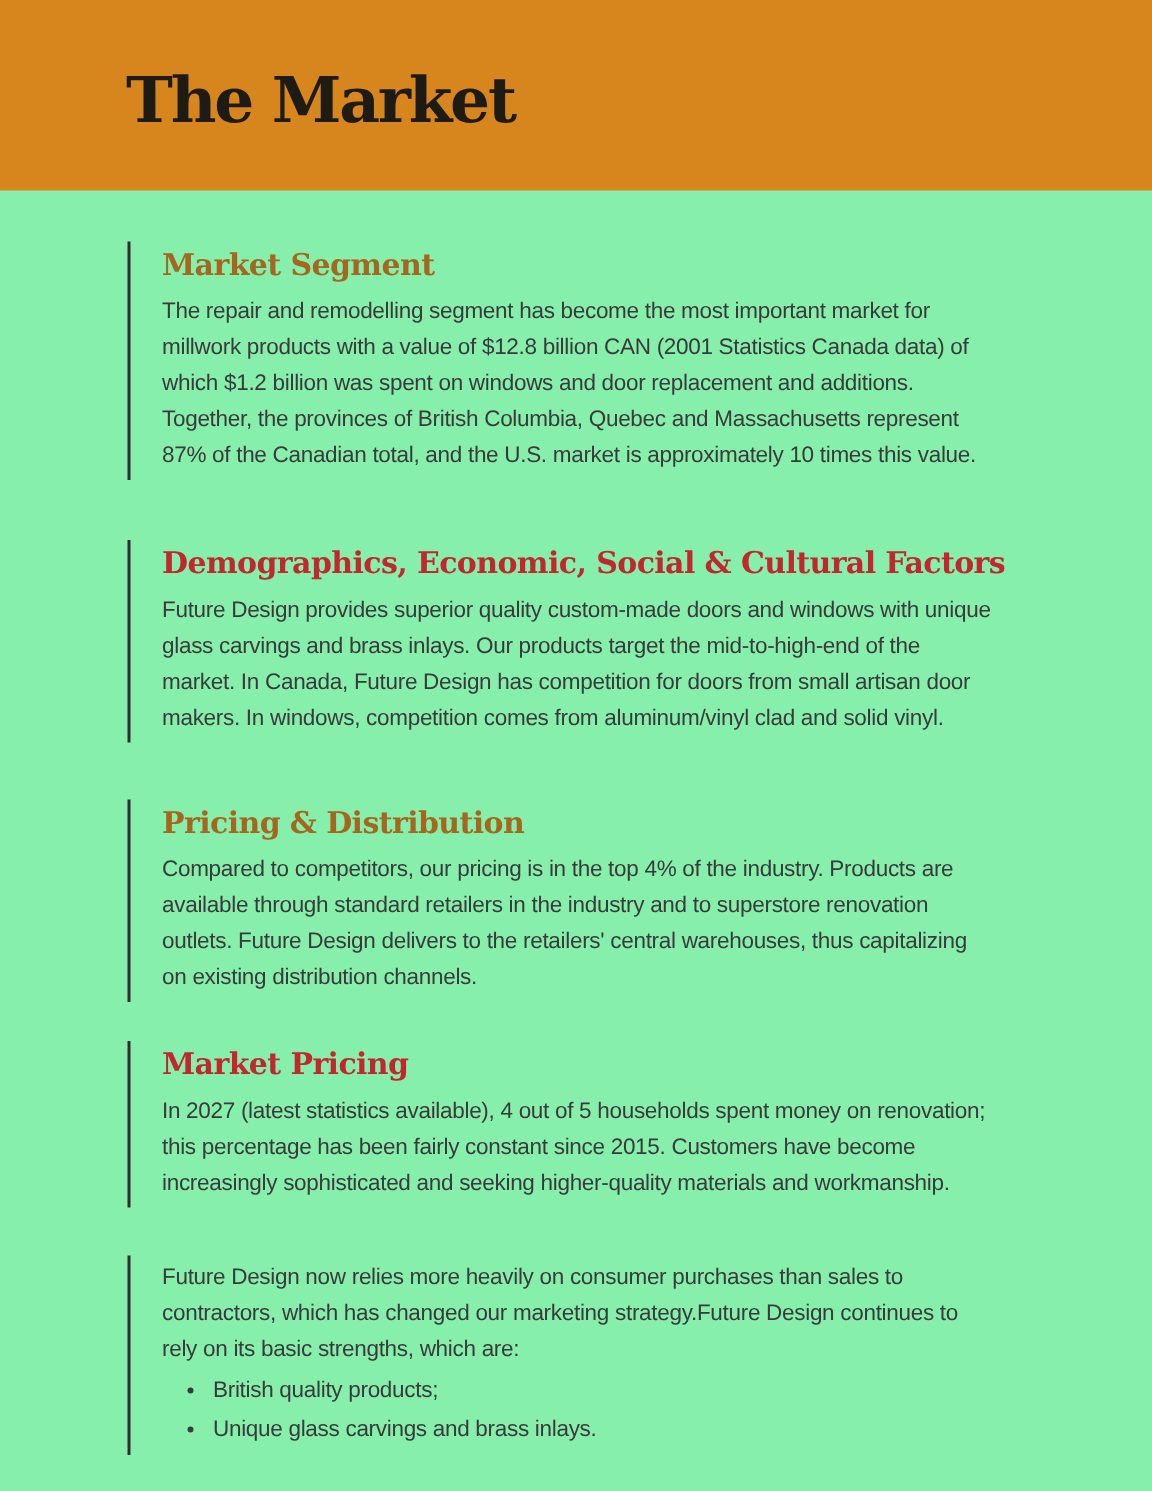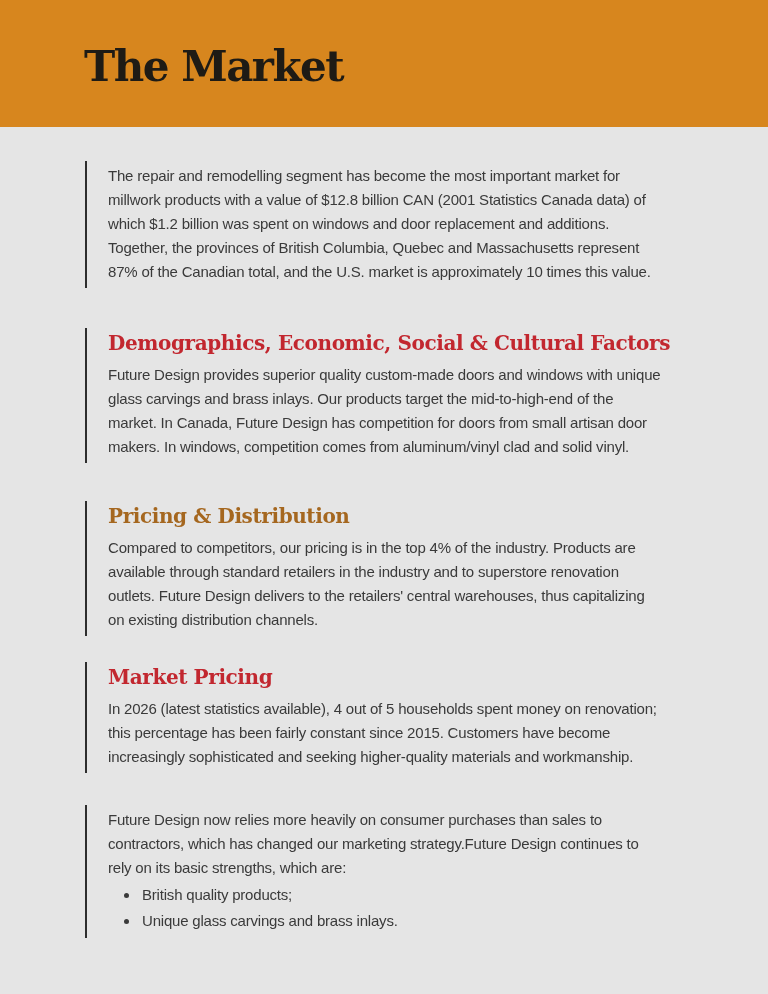--- a/index.html
+++ b/index.html
@@ -67,29 +67,30 @@
   .section-bullets li {
     font-size: 15px;
     line-height: 26px;
     letter-spacing: -0.2px;
     padding-left: 2px;
   }
 </style>
 </head>
 <body>
 
-<div class="page" style="background: #e5e5e5;">
+<div class="page" style="background: #86efac;">
 
   <div class="header-band" style="background: rgb(215, 134, 30);">
     <h1 class="page-title" style="color: rgb(30, 27, 21);">The Market</h1>
   </div>
 
   <div class="content">
 
     <section class="section sec-1">
+      <h2 class="section-heading" style="color: rgb(165, 103, 31);">Market Segment</h2>
       <p class="section-body">The repair and remodelling segment has become the most important market for
 millwork products with a value of $12.8 billion CAN (2001 Statistics Canada data) of
 which $1.2 billion was spent on windows and door replacement and additions.
 Together, the provinces of British Columbia, Quebec and Massachusetts represent
 87% of the Canadian total, and the U.S. market is approximately 10 times this value.</p>
     </section>
 
     <section class="section sec-2">
       <h2 class="section-heading" style="color: rgb(194, 39, 47);">Demographics, Economic, Social &amp; Cultural Factors</h2>
       <p class="section-body">Future Design provides superior quality custom-made doors and windows with unique
@@ -101,21 +102,21 @@
     <section class="section sec-3">
       <h2 class="section-heading" style="color: rgb(165, 103, 31);">Pricing &amp; Distribution</h2>
       <p class="section-body">Compared to competitors, our pricing is in the top 4% of the industry. Products are
 available through standard retailers in the industry and to superstore renovation
 outlets. Future Design delivers to the retailers' central warehouses, thus capitalizing
 on existing distribution channels.</p>
     </section>
 
     <section class="section sec-4">
       <h2 class="section-heading" style="color: rgb(194, 39, 47);">Market Pricing</h2>
-      <p class="section-body">In 2026 (latest statistics available), 4 out of 5 households spent money on renovation;
+      <p class="section-body">In 2027 (latest statistics available), 4 out of 5 households spent money on renovation;
 this percentage has been fairly constant since 2015. Customers have become
 increasingly sophisticated and seeking higher-quality materials and workmanship.</p>
     </section>
 
     <section class="section sec-5">
       <p class="section-body">Future Design now relies more heavily on consumer purchases than sales to
 contractors, which has changed our marketing strategy.Future Design continues to
 rely on its basic strengths, which are:</p>
       <ul class="section-bullets">
         <li>British quality products;</li>

